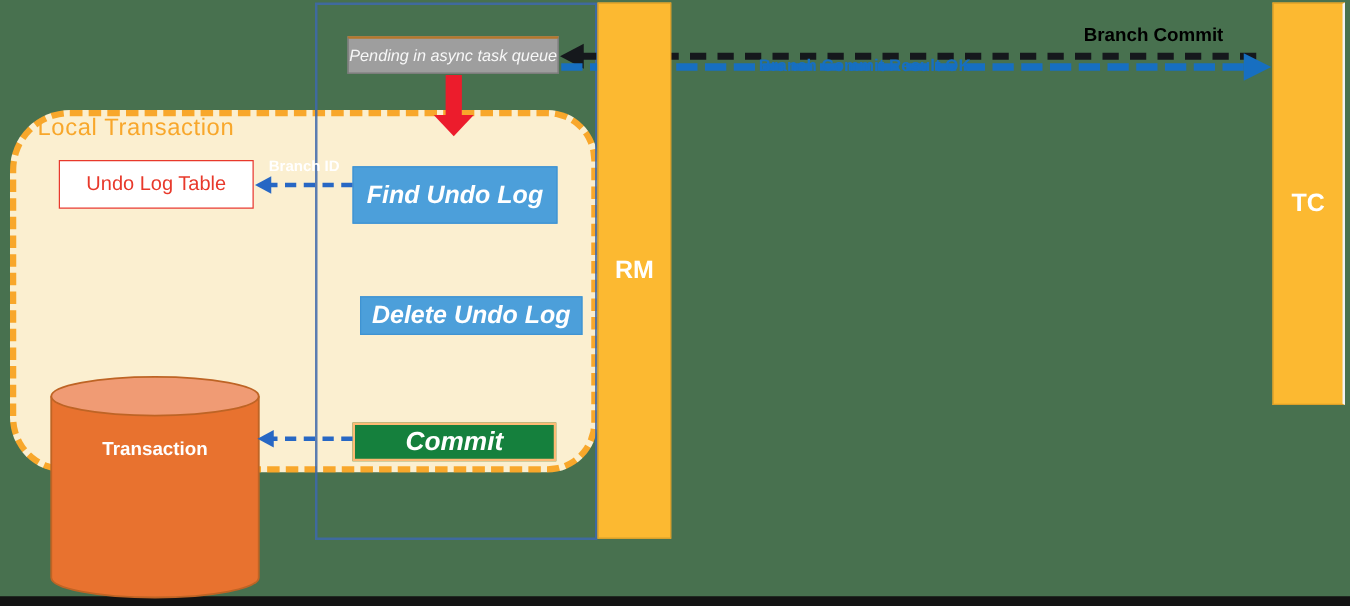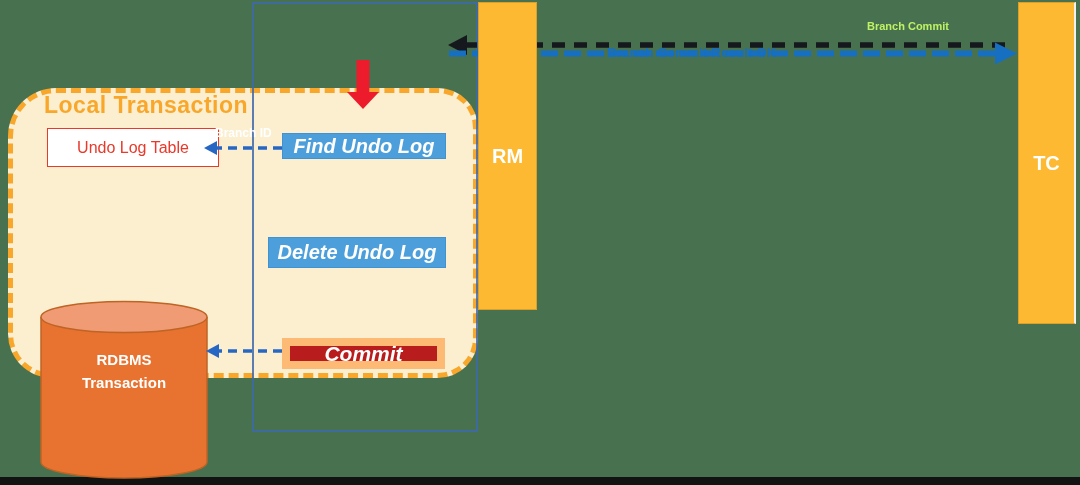--- a/index.html
+++ b/index.html
@@ -9,91 +9,93 @@
 
   
   #bottom-strip{left:0;top:477px;width:1080px;height:8px;background:#131313;z-index:2;}
 
   
   #rm-frame{left:252px;top:2px;width:226px;height:430px;border:2px solid rgba(62,104,172,.85);z-index:3;background:transparent;}
 
   
   #local-tx{left:8px;top:88px;width:470px;height:290px;background:#FBEFD0;
     border:5px dashed #F8A72B;border-radius:48px 40px 40px 44px;z-index:2;}
-  #local-tx-title{left:44px;top:92px;font-size:23px;font-weight:bold;color:#F8A72B;z-index:4;letter-spacing:.5px;}
+  #local-tx-title{left:30px;top:92px;font-size:19px;font-weight:normal;color:#F8A72B;z-index:4;letter-spacing:.5px;}
 
   
-  #undo-table{left:47px;top:128px;width:172px;height:39px;background:#FFFFFF;border:1.5px solid #E8392B;
+  #undo-table{left:47px;top:128px;width:156px;height:39px;background:#FFFFFF;border:1.5px solid #E8392B;
     display:flex;align-items:center;justify-content:center;color:#E8392B;font-size:16px;z-index:5;}
   #branch-id{left:215px;top:126px;font-size:12px;font-weight:bold;color:#ffffff;z-index:7;}
 
   
   #queue-box{left:278px;top:29px;width:169px;height:30px;background:#9E9E9E;border:1px solid #787878;
     border-top:2px solid #B5772B;display:flex;align-items:center;justify-content:center;
     color:#F7F7F7;font-style:italic;font-size:13px;z-index:5;}
 
   
   .step{display:flex;align-items:center;justify-content:center;color:#fff;font-style:italic;
     font-weight:600;z-index:5;}
-  #find-box{left:282px;top:133px;width:164px;height:26px;background:#4C9FDA;border:1px solid #3F93D2;font-size:20px;}
-  #delete-box{left:268px;top:237px;width:178px;height:31px;background:#4C9FDA;border:1px solid #3F93D2;font-size:20px;}
-  #commit-box{left:282px;top:338px;width:163px;height:31px;background:#b91c1c;border:8px solid #fdba74;font-size:21px;}
+  #find-box{left:282px;top:133px;width:164px;height:46px;background:#4C9FDA;border:1px solid #3F93D2;font-size:20px;}
+  #delete-box{left:288px;top:237px;width:178px;height:31px;background:#4C9FDA;border:1px solid #3F93D2;font-size:20px;}
+  #commit-box{left:282px;top:338px;width:163px;height:31px;background:#15803d;border:2px solid #fdba74;font-size:21px;}
 
   
   #db-svg{left:0;top:0;z-index:4;}
   #db-text{left:41px;top:348px;width:166px;z-index:5;color:#fff;font-weight:bold;font-size:15px;
     text-align:center;line-height:23px;}
 
   
   #arrows-svg{left:0;top:0;z-index:6;}
 
   
   .lane{background:#FCB931;border:1px solid #DBA02A;display:flex;align-items:center;justify-content:center;
     color:#fff;font-weight:bold;font-size:20px;z-index:10;}
-  #rm-bar{left:478px;top:2px;width:59px;height:308px;}
+  #rm-bar{left:478px;top:2px;width:59px;height:429px;}
   #tc-bar{left:1018px;top:2px;width:58px;height:322px;border-right:2px solid #f2f2f2;}
 
   
-  #branch-commit-label{left:867px;top:20px;font-size:11px;font-weight:bold;color:#bef264;z-index:7;}
+  #branch-commit-label{left:867px;top:20px;font-size:15px;font-weight:bold;color:#000000;z-index:7;}
   #branch-result-label{left:607px;top:45px;font-size:13.5px;font-weight:bold;color:#176FC1;z-index:7;}
 </style>
 </head>
 <body>
 
 <div id="canvas">
 
   <div class="abs" id="bottom-strip"></div>
 
   <div class="abs" id="local-tx"></div>
   <div class="abs" id="local-tx-title">Local Transaction</div>
 
   <div class="abs" id="rm-frame"></div>
 
   <div class="abs" id="undo-table">
     <span>Undo Log Table</span>
   </div>
   <div class="abs" id="branch-id">Branch ID</div>
 
+  <div class="abs" id="queue-box">
+    <span>Pending in async task queue</span>
+  </div>
 
   <div class="abs step" id="find-box">
     <span>Find Undo Log</span>
   </div>
   <div class="abs step" id="delete-box">
     <span>Delete Undo Log</span>
   </div>
   <div class="abs step" id="commit-box">
     <span>Commit</span>
   </div>
 
   <svg class="abs" id="db-svg" width="1080" height="485">
     <path d="M41,317 L41,462 A83,16 0 0 0 207,462 L207,317" fill="#E8722F" stroke="#BE6425" stroke-width="1.5"></path>
     <ellipse cx="124" cy="317" rx="83" ry="15.5" fill="#F09B74" stroke="#BE6425" stroke-width="1.5"></ellipse>
   </svg>
   <div class="abs" id="db-text">
-    <div>RDBMS</div>
     <div>Transaction</div>
   </div>
 
   <svg class="abs" id="arrows-svg" width="1080" height="485">
 
     <g>
       <line x1="464" y1="45" x2="1014" y2="45" stroke="#15181C" stroke-width="5.5" stroke-dasharray="13 9"></line>
       <polygon points="448,45 467,35 467,55" fill="#15181C"></polygon>
     </g>
 

